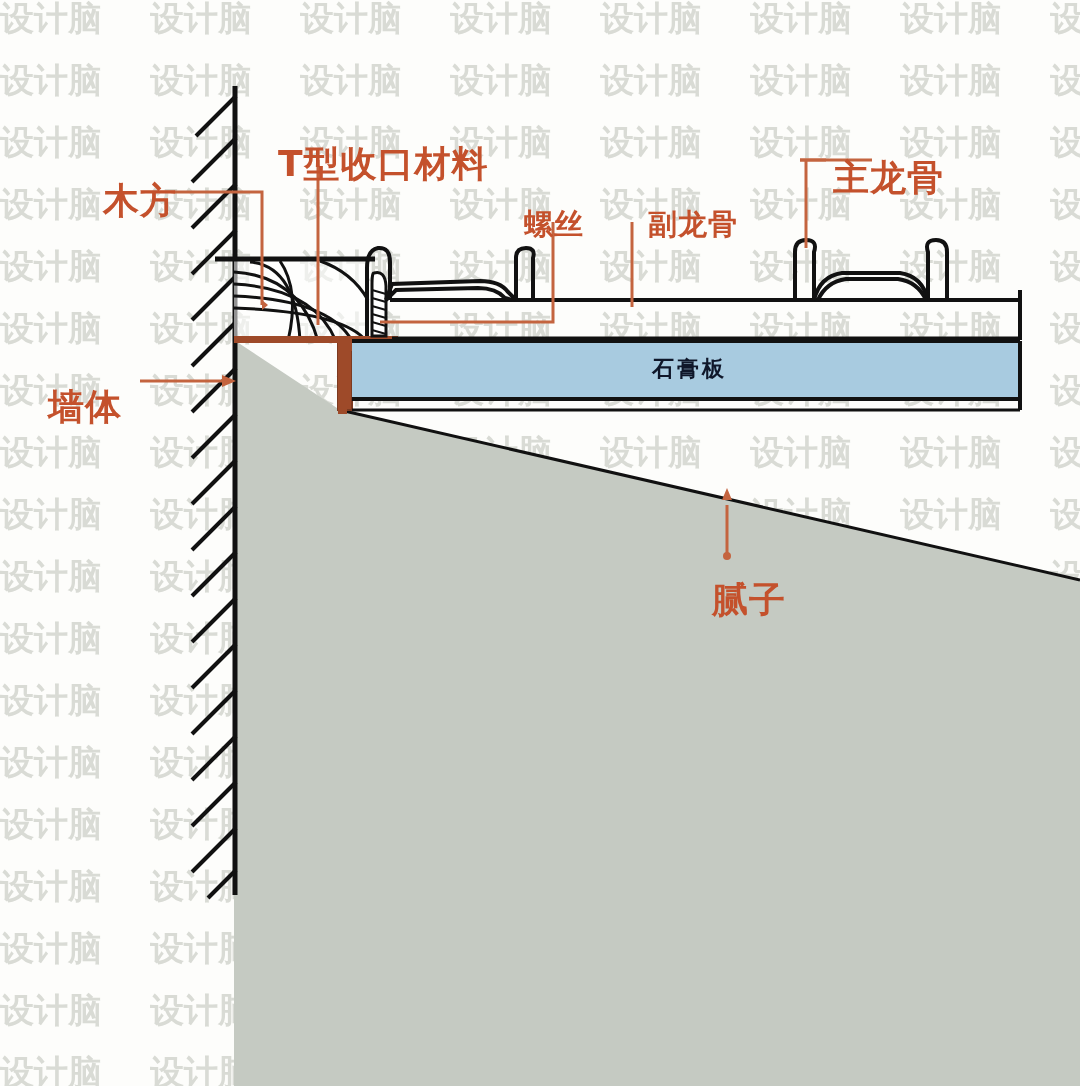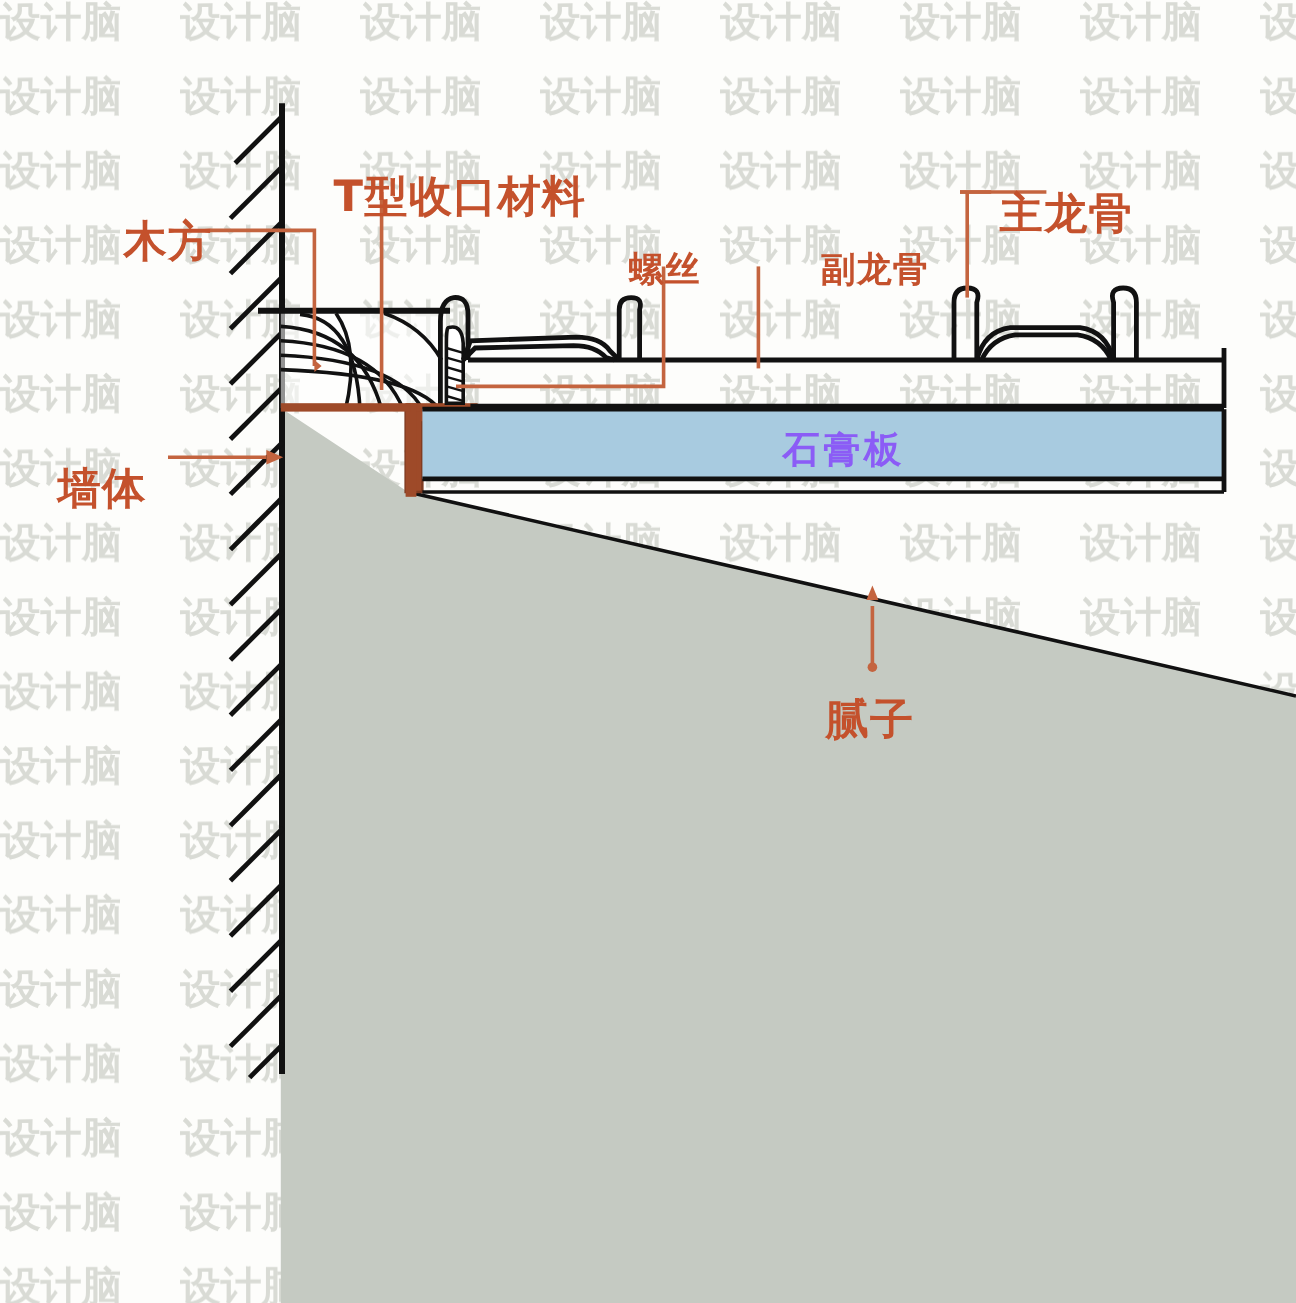--- a/index.html
+++ b/index.html
@@ -4,21 +4,21 @@
 <style>
   html,body{margin:0;padding:0;background:#ffffff;}
   body{width:1080px;height:1086px;font-family:"Liberation Sans","DejaVu Sans",sans-serif;}
   #stage{position:relative;width:1080px;height:1086px;overflow:hidden;background:#fdfdfb;}
   #wm{position:absolute;inset:0;z-index:1;pointer-events:none;}
   #art{position:absolute;inset:0;z-index:2;}
   .lbl{position:absolute;z-index:3;color:#c4512c;font-weight:bold;white-space:nowrap;
        font-family:"DejaVu Sans","Liberation Sans",sans-serif;}
   .lbl-lg{font-size:36px;letter-spacing:1px;}
   .lbl-md{font-size:29px;letter-spacing:1px;}
-  .gyp-label{position:absolute;z-index:3;color:#8b5cf6;font-weight:bold;font-size:31px;
+  .gyp-label{position:absolute;z-index:3;color:#0f172a;font-weight:bold;font-size:22px;
        letter-spacing:3px;font-family:"DejaVu Sans","Liberation Sans",sans-serif;}
 </style>
 </head>
 <body>
 
 <div id="stage">
 
   <svg id="wm" viewBox="0 0 1080 1086">
     <defs>
       <pattern id="wmpat" width="150" height="62" patternUnits="userSpaceOnUse">
@@ -157,23 +157,23 @@
       <polygon points="262,300 262,310 268,305"></polygon>
     </g>
   </svg>
 
   <div class="lbl lbl-lg" style="left:103px;top:177px;">木方</div>
 
   <div class="lbl lbl-lg" style="left:278px;top:140px;">T型收口材料</div>
 
   <div class="lbl lbl-md" style="left:524px;top:205px;text-align:center;">螺丝</div>
 
-  <div class="lbl lbl-md" style="left:684px;top:205px;">副龙骨</div>
+  <div class="lbl lbl-md" style="left:648px;top:205px;">副龙骨</div>
 
   <div class="lbl lbl-lg" style="left:833px;top:144px;margin-top:10px;">主龙骨</div>
 
   <div class="lbl lbl-lg" style="left:48px;top:367px;margin-top:16px;">墙体</div>
 
-  <div class="lbl lbl-lg" style="left:688px;top:576px;">腻子</div>
+  <div class="lbl lbl-lg" style="left:712px;top:576px;">腻子</div>
 
   <div class="gyp-label" style="left:652px;top:354px;">石膏板</div>
 
 </div>
 
 </body></html>

